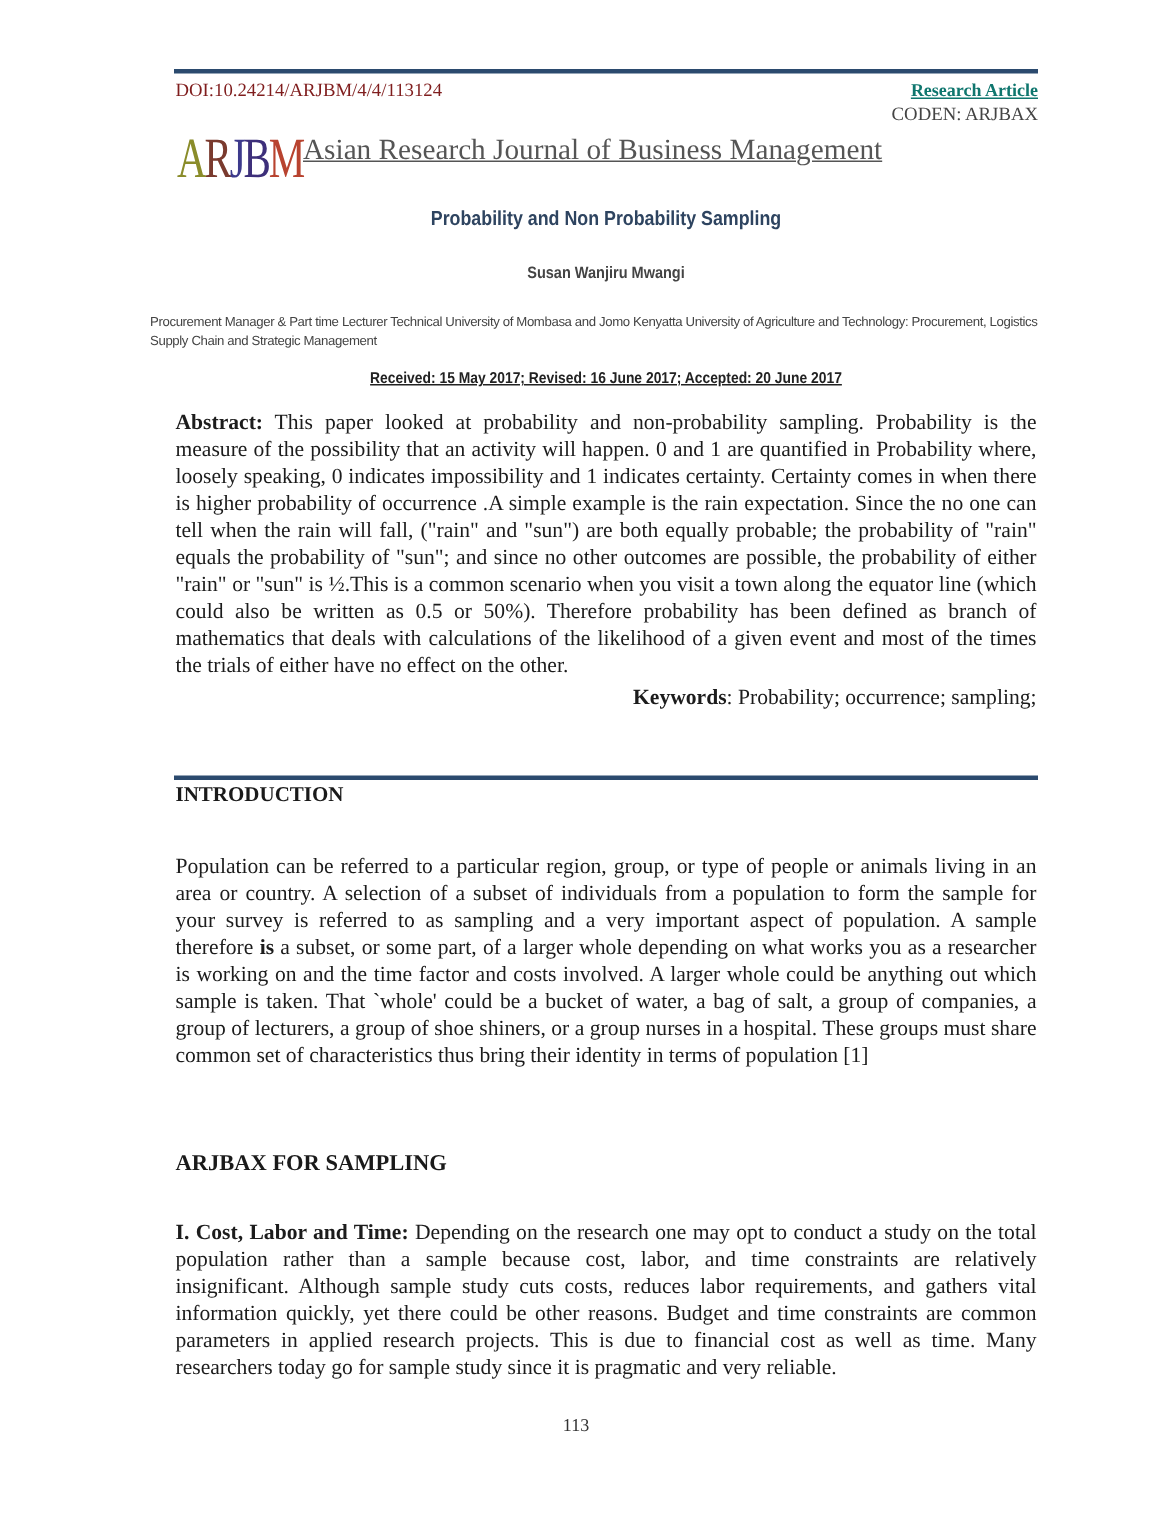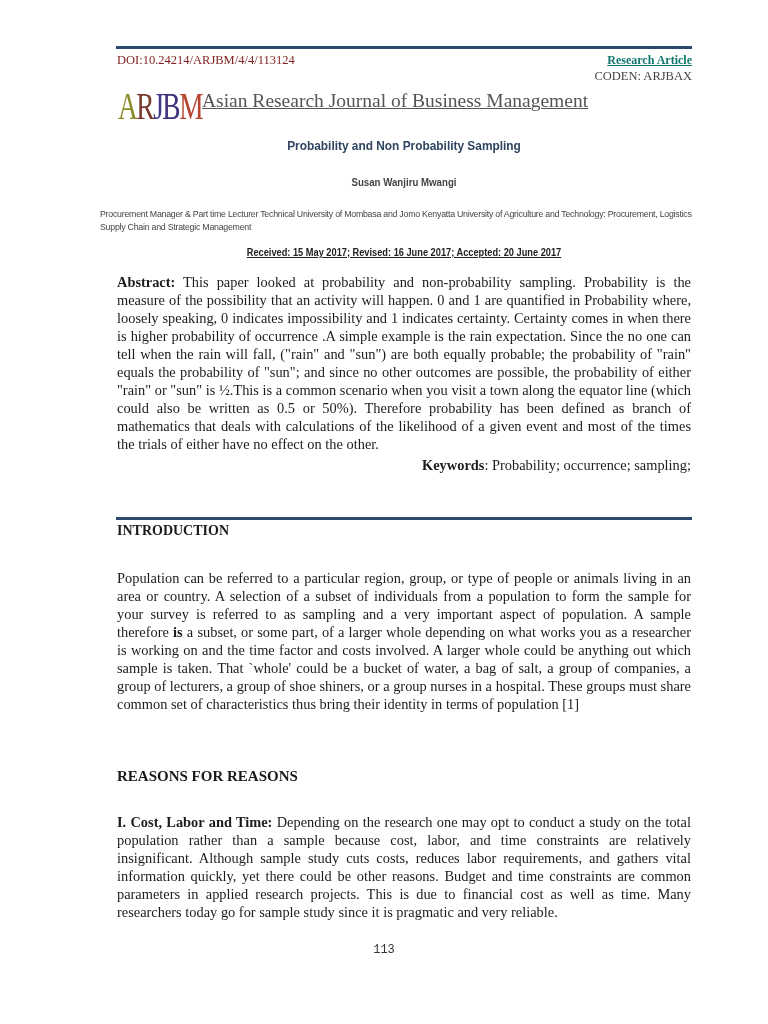--- a/index.html
+++ b/index.html
@@ -31,21 +31,21 @@
   .dates { position: absolute; left: 0; top: 246px; width: 808px; text-align: center; font-family: "Liberation Sans", sans-serif; font-weight: bold; font-size: 10.5px; color: #222; text-decoration: underline; transform: scaleX(0.88); }
 
   .body-text { position: absolute; left: 117px; width: 574px; font-size: 14.4px; line-height: 18px; text-align: justify; color: #1c1c1c; }
   .abstract { top: 273px; }
   .keywords { top: 456px; text-align: right; }
   .rule-mid { position: absolute; left: 116px; top: 517px; width: 576px; height: 3px; background: #2b4a6e; }
   .h-intro { position: absolute; left: 117px; top: 523px; font-size: 14px; font-weight: bold; color: #1a1a1a; }
   .intro-para { top: 557px; margin-top: 12px; }
   .h-reasons { position: absolute; left: 117px; top: 768px; font-size: 15px; font-weight: bold; color: #1a1a1a; }
   .reason-para { top: 813px; }
-  .page-number { position: absolute; left: 0; top: 943px; width: 768px; text-align: center; font-family: Liberation Mono, monospace; font-size: 12px; color: #333; }
+  .page-number { position: absolute; left: 0; top: 943px; width: 768px; text-align: center; font-family: Liberation Serif, serif; font-size: 12px; color: #333; }
   b { font-weight: bold; }
 </style>
 </head>
 <body>
 
 <div class="page">
 
 
   <div class="rule-top"></div>
   <div class="doi">DOI:10.24214/ARJBM/4/4/113124</div>
@@ -64,18 +64,18 @@
 
   <div class="body-text abstract"><b>Abstract:</b><span> This paper looked at probability and non-probability sampling. Probability is the measure of the possibility that an activity will happen. 0 and 1 are quantified in Probability where, loosely speaking, 0 indicates impossibility and 1 indicates certainty. Certainty comes in when there is higher probability of occurrence .A simple example is the rain expectation. Since the no one can tell when the rain will fall, ("rain" and "sun") are both equally probable; the probability of "rain" equals the probability of "sun"; and since no other outcomes are possible, the probability of either "rain" or "sun" is ½.This is a common scenario when you visit a town along the equator line (which could also be written as 0.5 or 50%). Therefore probability has been defined as branch of mathematics that deals with calculations of the likelihood of a given event and most of the times the trials of either have no effect on the other.</span></div>
 
   <div class="body-text keywords"><b>Keywords</b><span>: Probability; occurrence; sampling;</span></div>
 
   <div class="rule-mid"></div>
   <div class="h-intro">INTRODUCTION</div>
 
   <div class="body-text intro-para"><span>Population can be referred to a particular region, group, or type of people or animals living in an area or country. A selection of a subset of individuals from a population to form the sample for your survey is referred to as sampling and a very important aspect of population. A sample therefore </span><b>is</b><span> a subset, or some part, of a larger whole depending on what works you as a researcher is working on and the time factor and costs involved. A larger whole could be anything out which sample is taken. That `whole' could be a bucket of water, a bag of salt, a group of companies, a group of lecturers, a group of shoe shiners, or a group nurses in a hospital. These groups must share common set of characteristics thus bring their identity in terms of population [1]</span></div>
 
-  <div class="h-reasons">REASONS FOR REASONS</div>
+  <div class="h-reasons">ARJBAX FOR SAMPLING</div>
 
   <div class="body-text reason-para"><b>I. Cost, Labor and Time:</b><span> Depending on the research one may opt to conduct a study on the total population rather than a sample because cost, labor, and time constraints are relatively insignificant. Although sample study cuts costs, reduces labor requirements, and gathers vital information quickly, yet there could be other reasons. Budget and time constraints are common parameters in applied research projects. This is due to financial cost as well as time. Many researchers today go for sample study since it is pragmatic and very reliable.</span></div>
 
   <div class="page-number">113</div>
 </div>
 
 </body></html>

